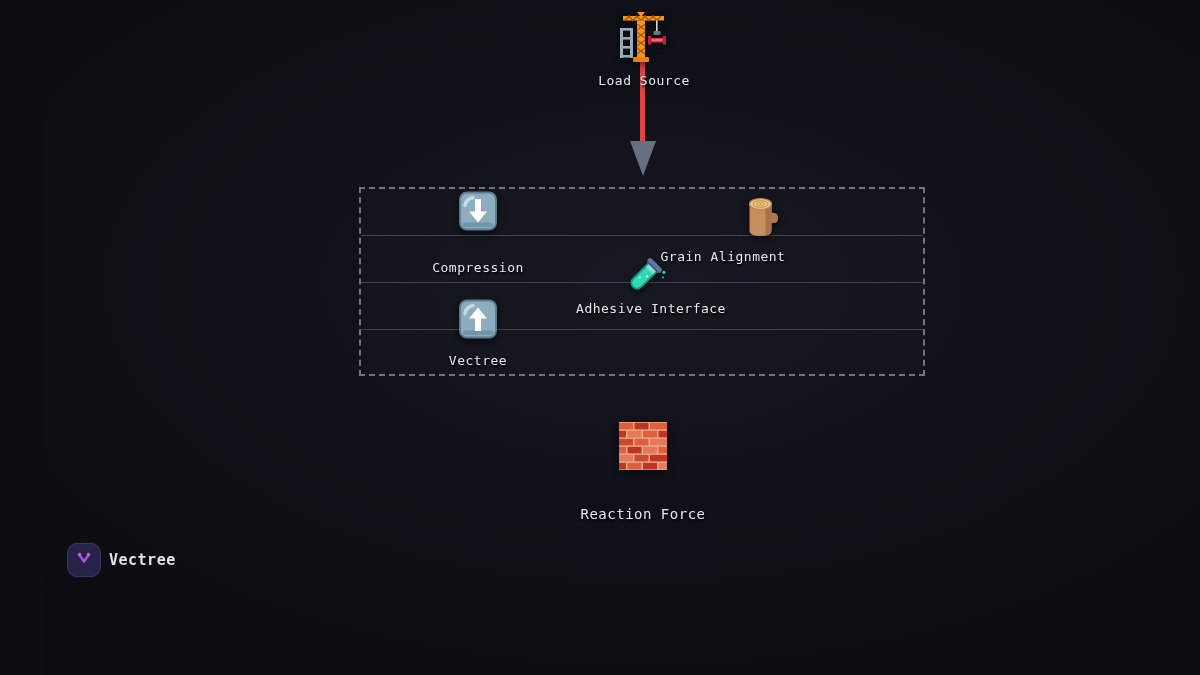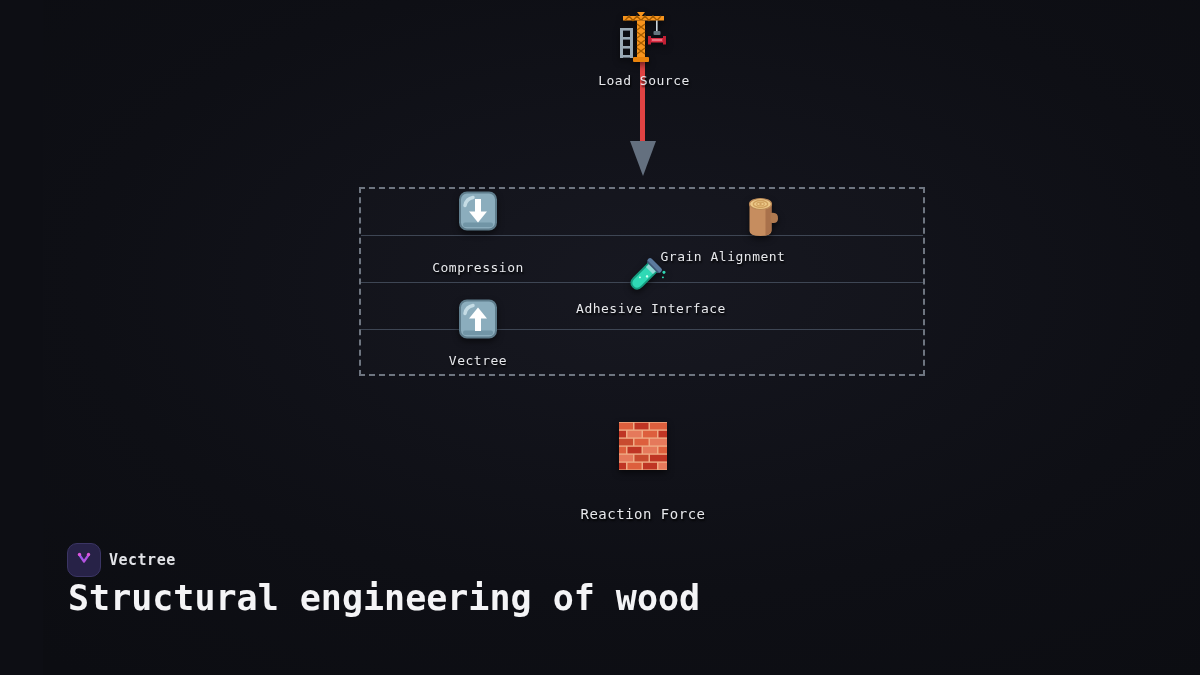--- a/index.html
+++ b/index.html
@@ -195,16 +195,15 @@
         </linearGradient>
       </defs>
       <path d="M5.5 5 L10 11.5 L14.5 5" stroke="url(#vg)" stroke-width="2.2" fill="none" stroke-linecap="round" stroke-linejoin="round"></path>
       <path d="M10 11.5 L10 16.5" stroke="url(#vg)" stroke-width="2.2" stroke-linecap="round"></path>
       <circle cx="5.5" cy="4.5" r="1.7" fill="#dd55dd"></circle>
       <circle cx="14.5" cy="4.5" r="1.7" fill="#dd55dd"></circle>
     </svg>
   </div>
   <div class="brand">Vectree</div>
   <div class="title">
-    <div class="t1">Structural engineering of wood</div>
   </div>
 
 </div>
 
 </body></html>

